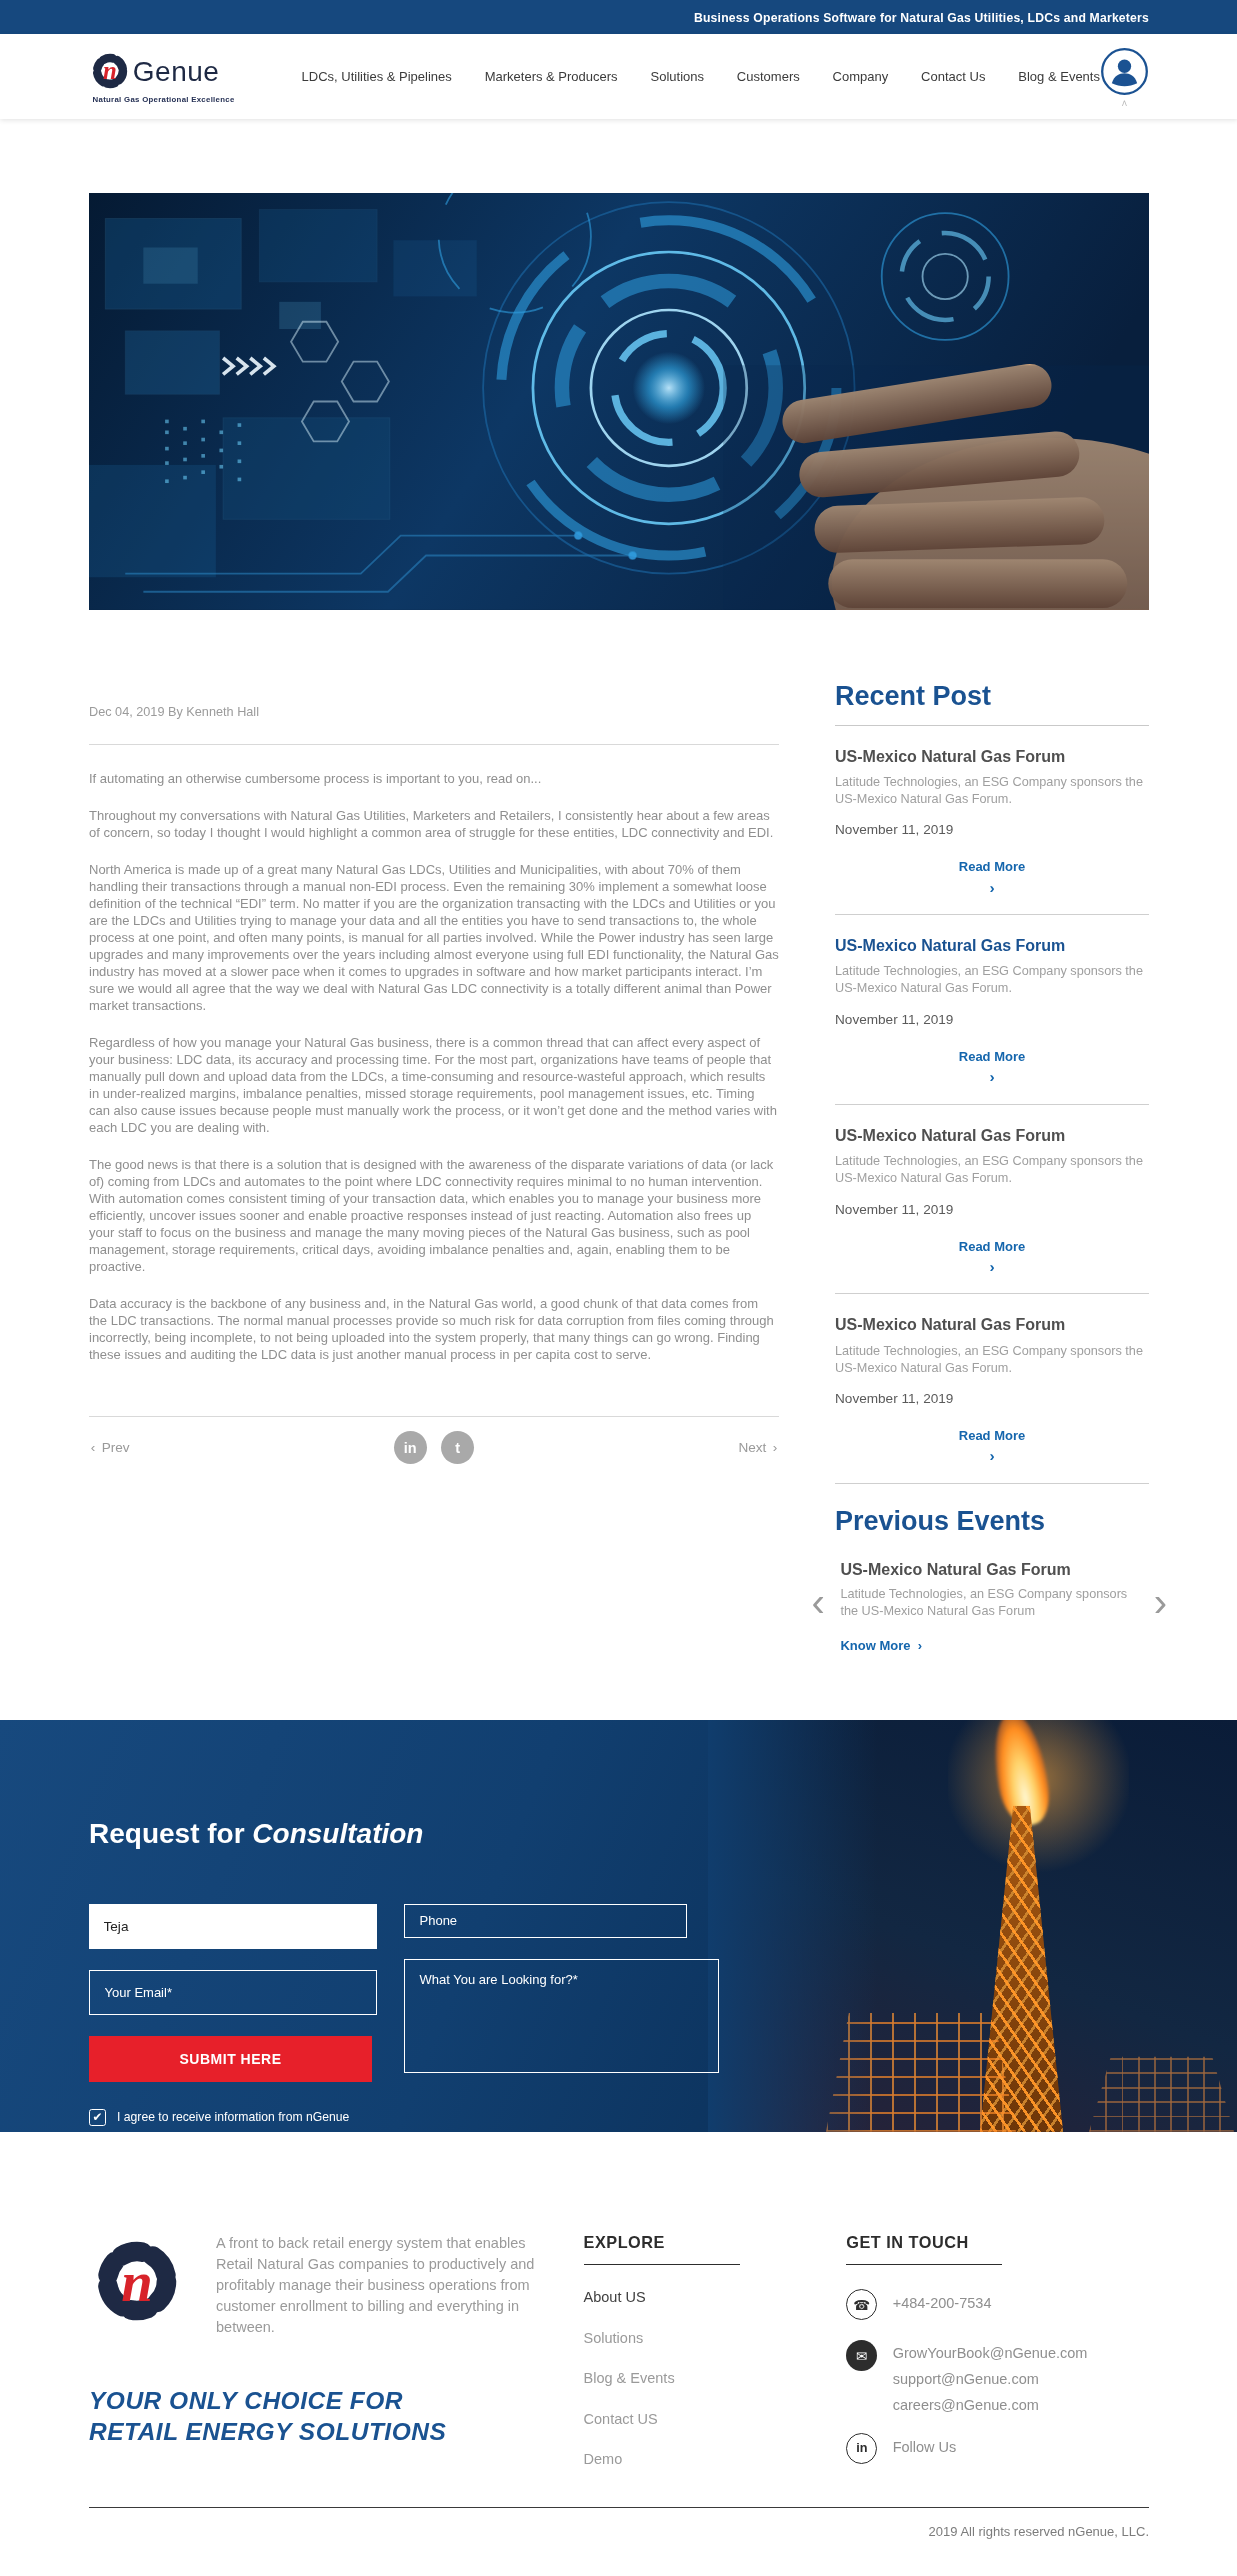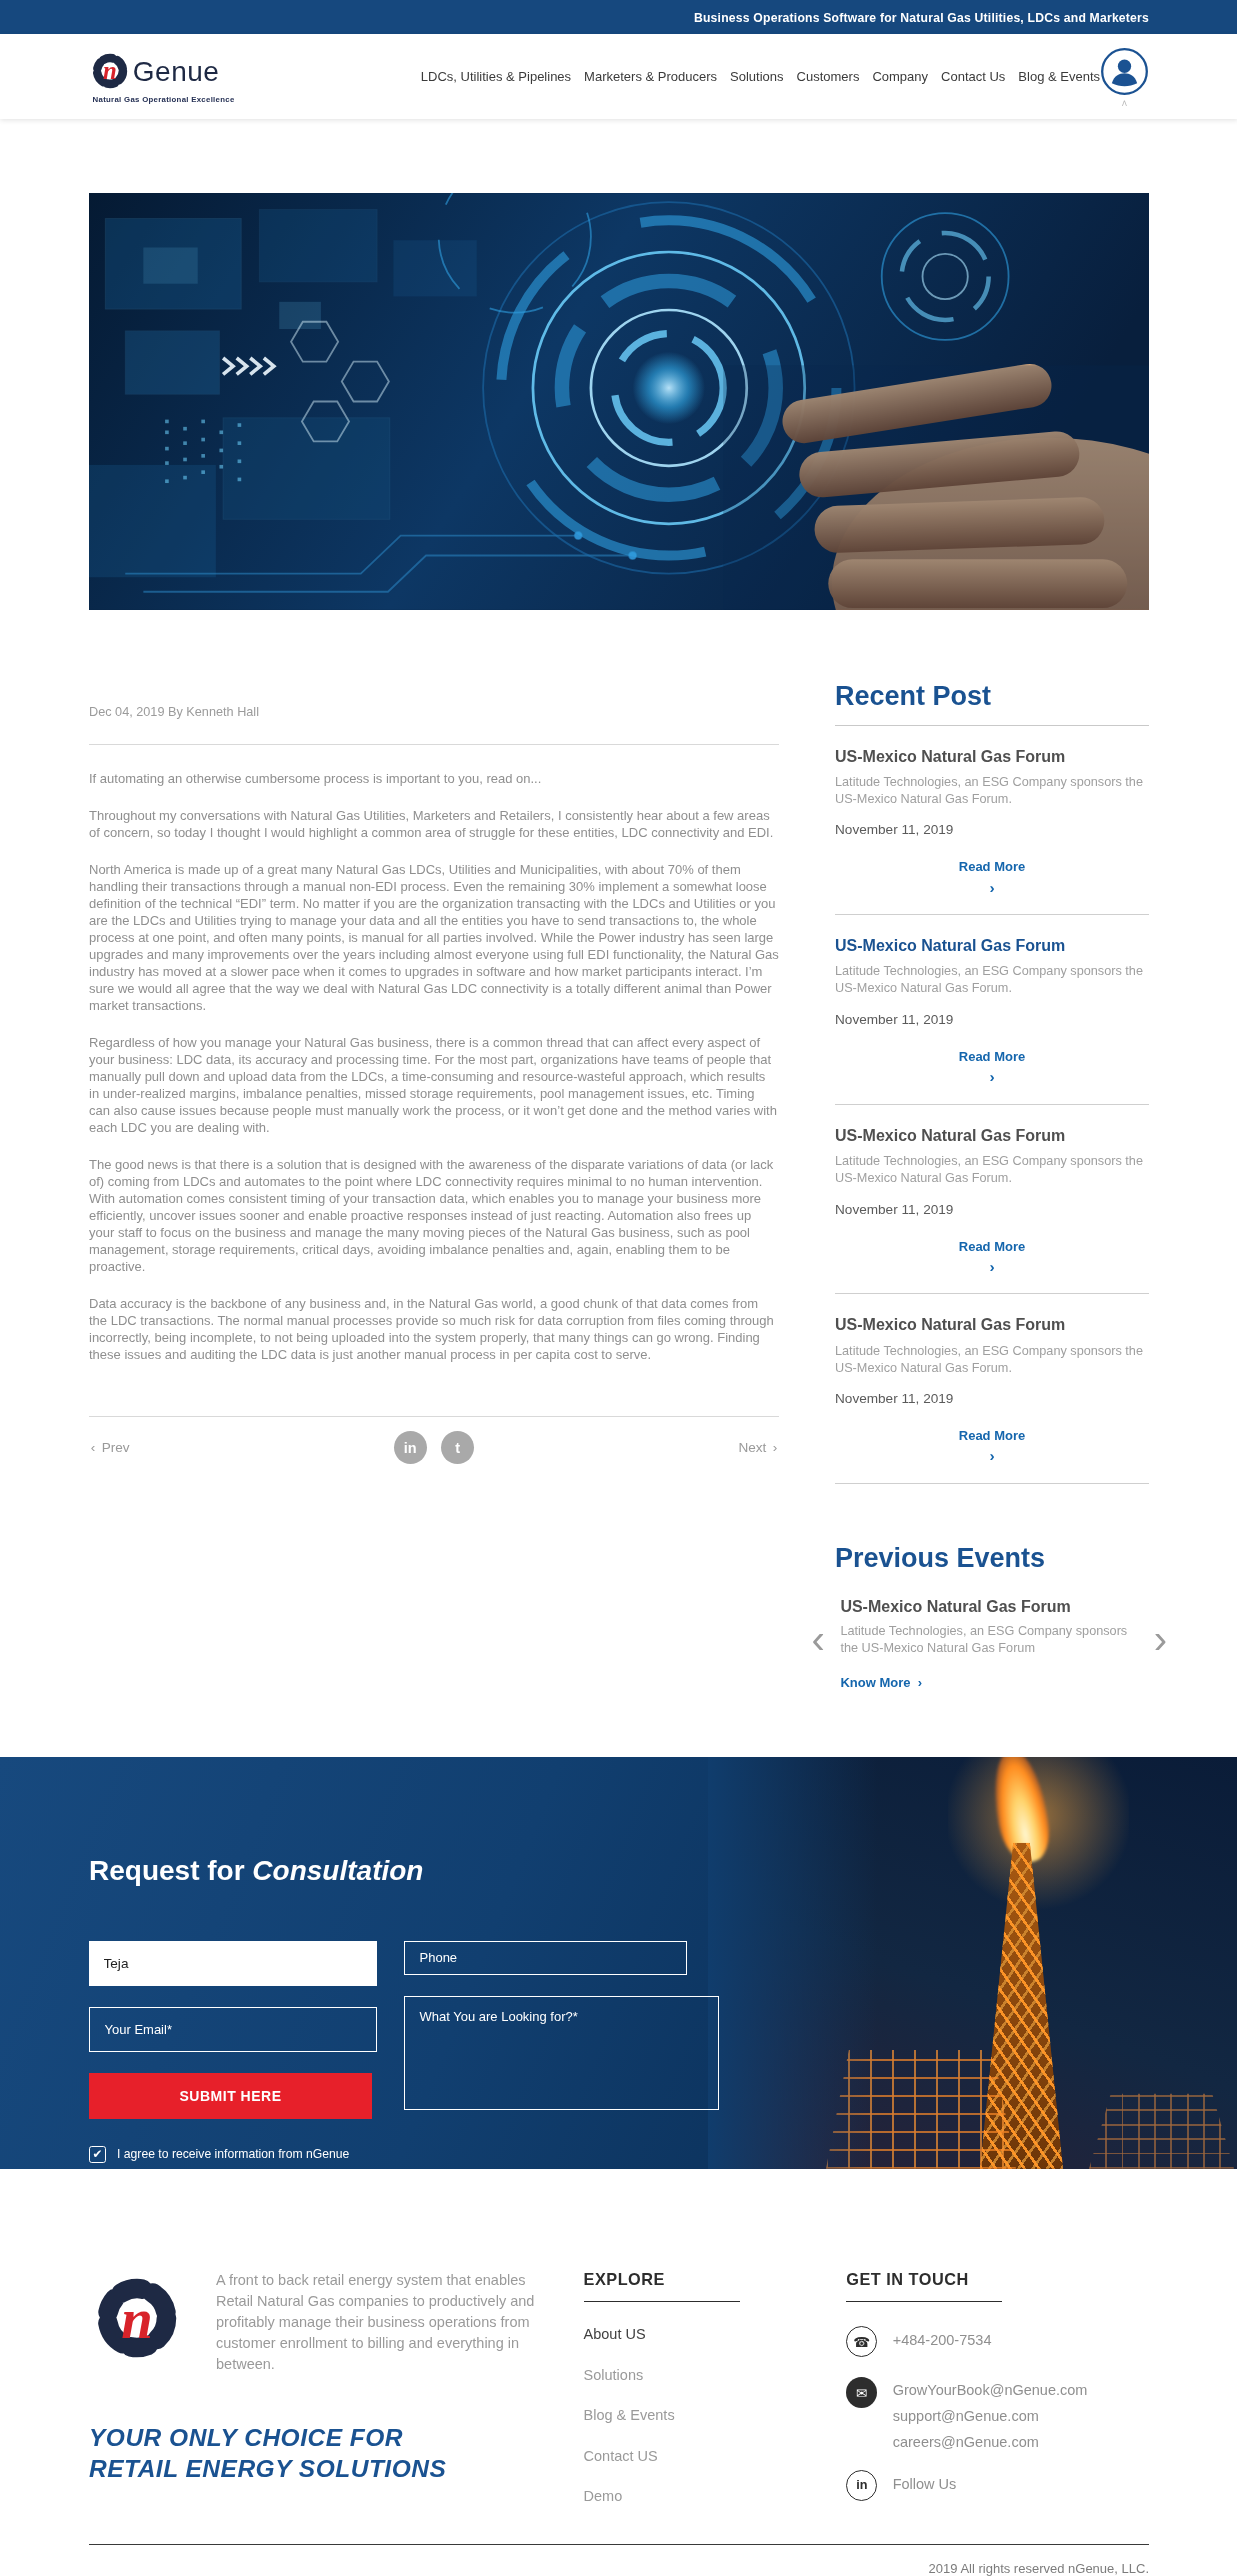--- a/index.html
+++ b/index.html
@@ -12,21 +12,21 @@
   .topbar-inner { text-align:right; }
   .topbar-text { color:#fff; font-size:12.2px; font-weight:bold; letter-spacing:0.2px; }
 
   
   .site-header { background:#fff; height:85px; box-shadow:0 1.8px 5.4px rgba(0,0,0,.12); position:relative; z-index:5; }
   .header-inner { height:85px; display:flex; align-items:center; justify-content:space-between; }
   .logo { display:flex; flex-direction:column; text-decoration:none; cursor:pointer; }
   .logo-top { display:flex; align-items:center; }
   .brand-rest { font-size:28px; color:#1e2944; letter-spacing:0.5px; margin-left:1.8px; }
   .logo-tagline { font-size:7.8px; font-weight:bold; color:#253054; letter-spacing:0.3px; margin-top:0.9px; margin-left:3.6px; }
-  nav.mainnav { display:flex; align-items:center; gap:13px; margin-left:27px; flex:1; justify-content:flex-end; padding-left:40px; }
+  nav.mainnav { display:flex; align-items:center; gap:13px; margin-left:27px; flex:1; justify-content:space-between; padding-left:40px; }
   nav.mainnav a { font-size:13px; color:#3b3b3b; text-decoration:none; font-weight:bold; font-weight:500; cursor:pointer; white-space:nowrap; }
   .avatar-wrap { display:flex; flex-direction:column; align-items:center; cursor:pointer; }
   .avatar-wrap .caret { color:#b9b9b9; font-size:10px; line-height:5.4px; margin-top:1.8px; }
 
   
   .hero-wrap { margin-top:74px; }
   .hero { width:1060px; height:417px; overflow:hidden; background:#07203c; }
   .hero svg { display:block; }
 
   
@@ -51,21 +51,21 @@
   .side-heading { color:#1a5291; font-size:27px; font-weight:bold; }
   .side-heading-rule { border:none; border-top:0.9px solid #c9c9c9; margin-top:12.7px; }
   .post-item { padding:22px 0 20px; border-bottom:0.9px solid #cfcfcf; }
   .post-item h4 { font-size:16px; font-weight:bold; color:#4f4f4f; cursor:pointer; }
   .post-item h4.active { color:#1a5291; }
   .post-item .desc { margin-top:8.2px; font-size:12.7px; line-height:17px; color:#9f9f9f; }
   .post-item .pdate { margin-top:14.5px; font-size:13.6px; color:#5a5a5a; }
   .readmore { margin-top:22px; font-size:13px; font-weight:bold; color:#1566ad; cursor:pointer; display:flex; align-items:center; gap:7.2px;flex-direction:column; }
   .readmore .chev { font-size:15.4px; line-height:12.7px; }
 
-  .prev-events { margin-top:59px; position:relative; }
+  .prev-events { margin-top:22px; position:relative; }
   .event-card { margin-top:23.6px; position:relative; padding:0 5.4px; }
   .event-card h4 { font-size:16px; font-weight:bold; color:#4f4f4f; cursor:pointer; }
   .event-card .desc { margin-top:7.2px; font-size:12.7px; line-height:17px; color:#9f9f9f; }
   .knowmore { margin-top:18px; font-size:13px; font-weight:bold; color:#1566ad; cursor:pointer; display:flex; align-items:center; gap:7.2px; padding-left:5.4px; }
   .car-arrow { position:absolute; top:83px; font-size:40px; color:#9a9a9a; cursor:pointer; line-height:27px; font-weight:400; }
   .car-arrow.left { left:-23.6px; }
   .car-arrow.right { right:-18px; }
 
   
   .consult { margin-top:67px; position:relative; height:412px; overflow:hidden;

